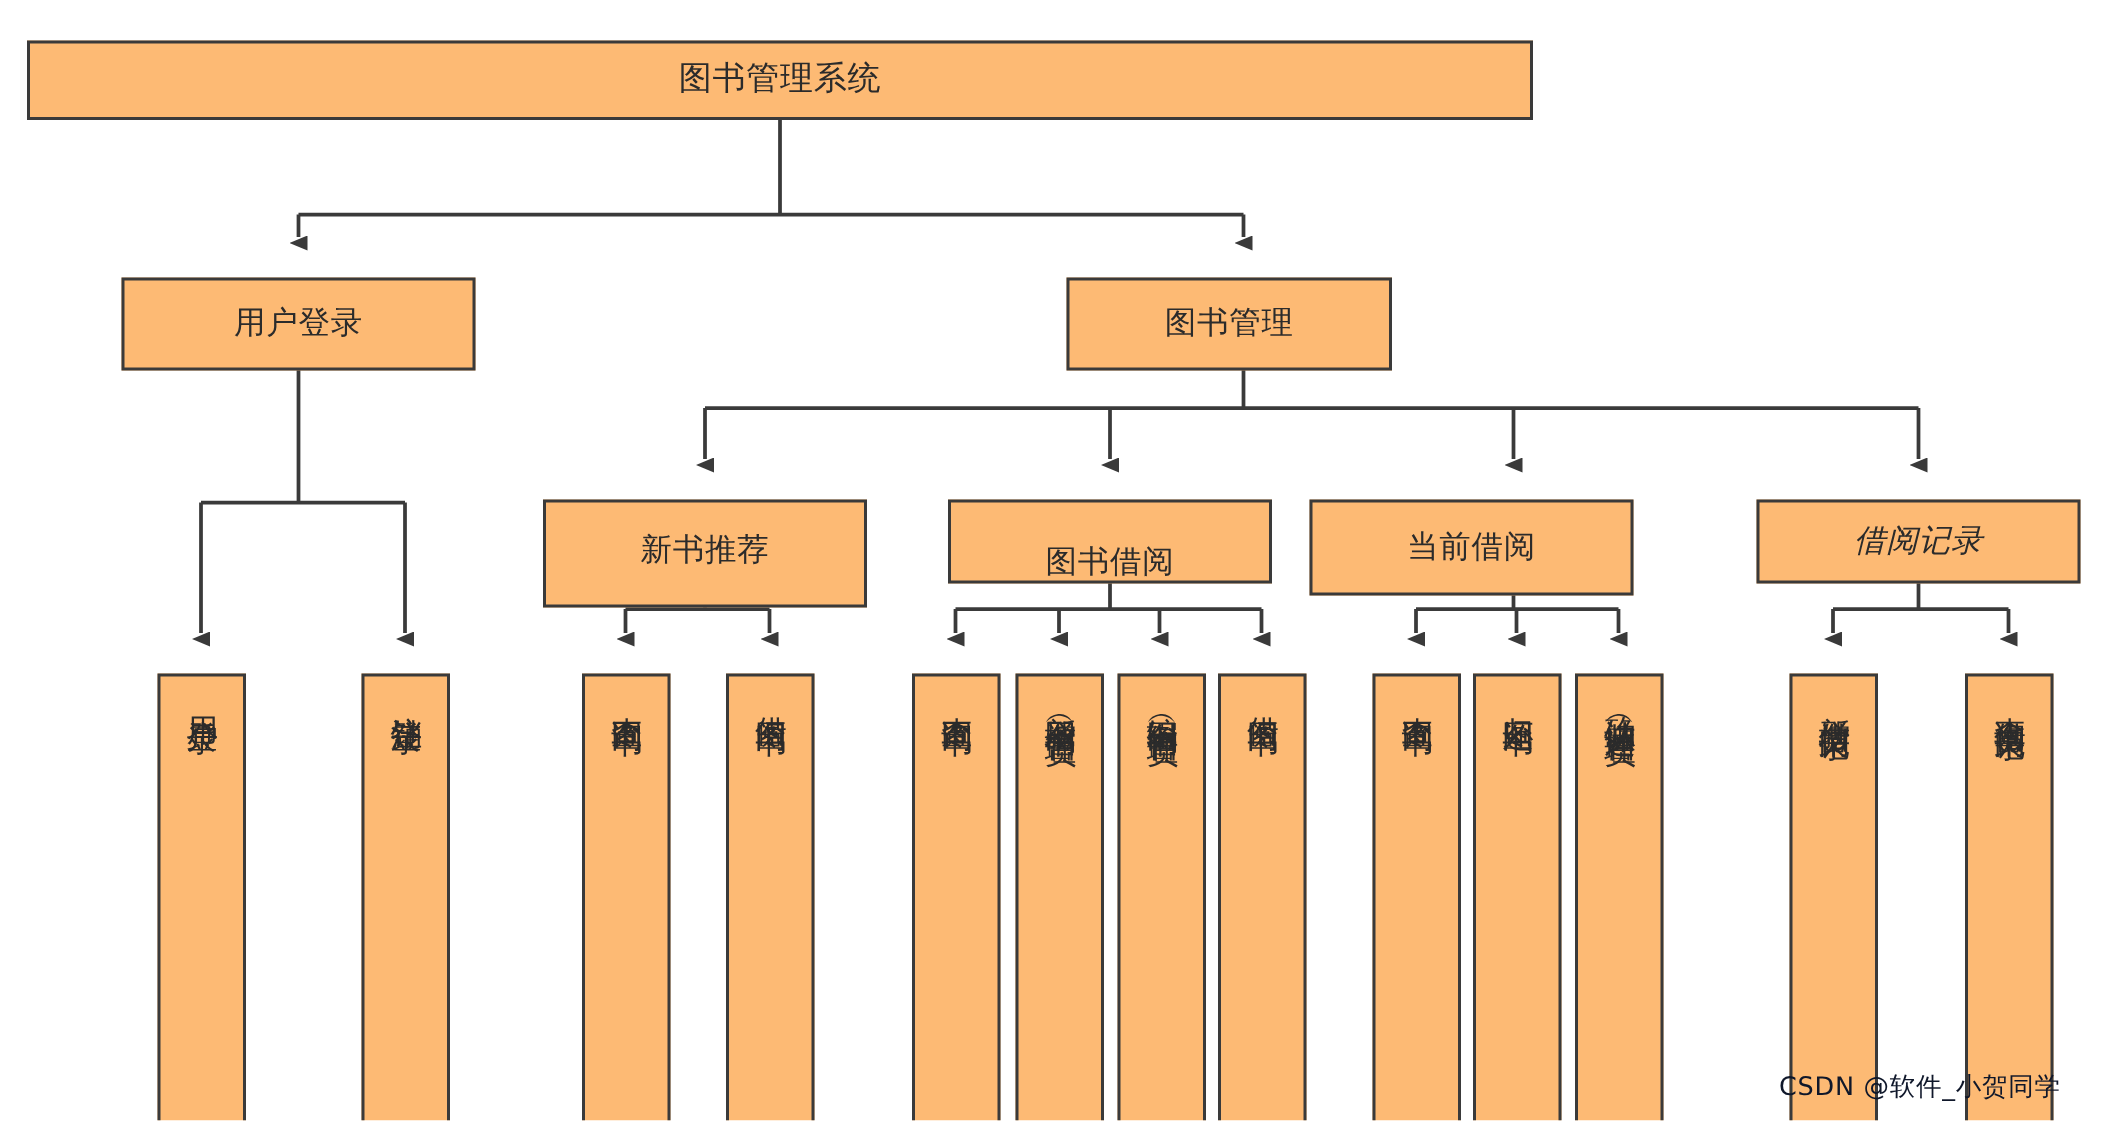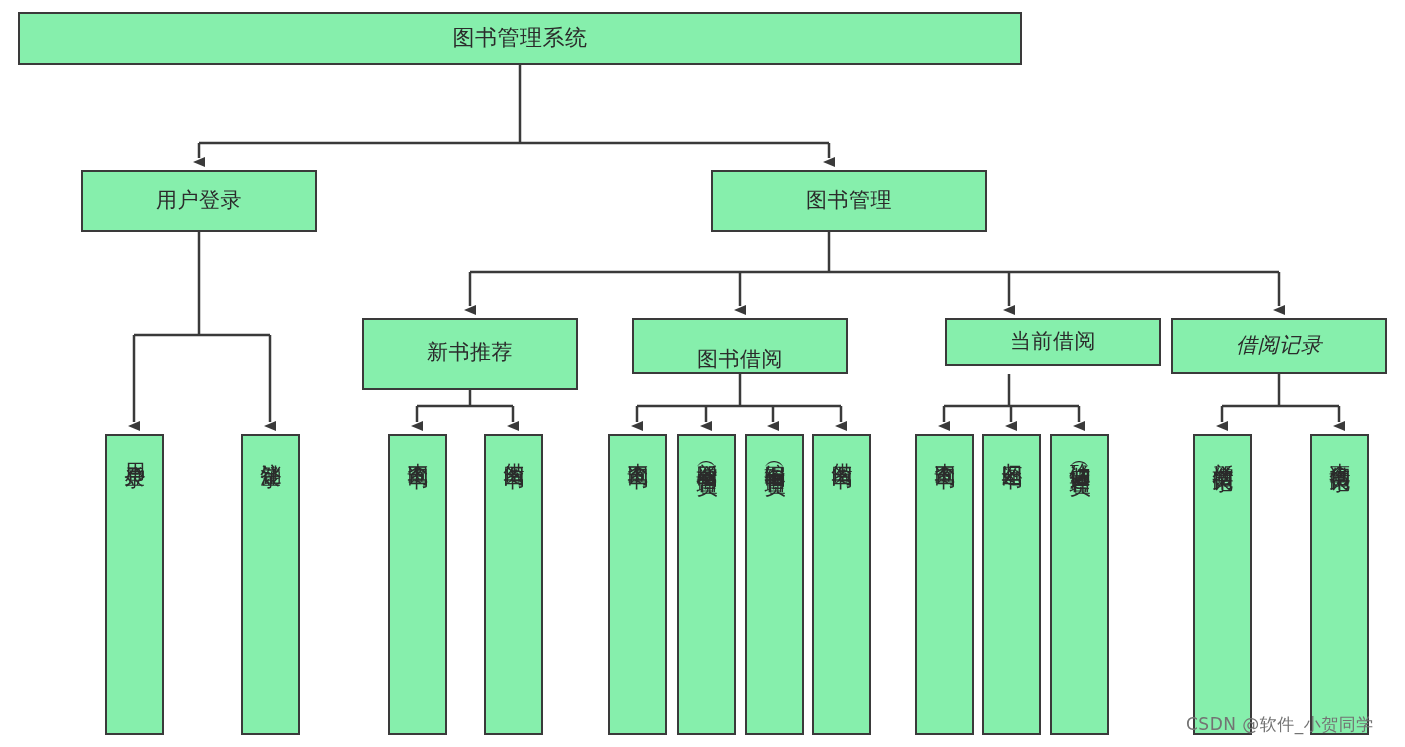--- a/index.html
+++ b/index.html
@@ -23,26 +23,27 @@
     position: absolute;
     left: 0;
     top: 0;
     width: 1405px;
     height: 747px;
   }
   .node {
     position: absolute;
     box-sizing: border-box;
     border: 2.5px solid #3a3a3a;
-    background: #86efac;
+    background: #fdba74;
     display: flex;
     align-items: center;
     justify-content: center;
     color: #2b2b2b;
     z-index: 2;
+    margin-top: 15px;
   }
   .node .label {
     display: block;
     text-align: center;
     line-height: 1.12;
     letter-spacing: 0.5px;
     white-space: nowrap;
   }
   
   .node.h .label {
@@ -63,21 +64,21 @@
     font-size: 21px;
     line-height: 1.0;
     letter-spacing: 2px;
     white-space: nowrap;
   }
   .watermark {
     position: absolute;
     left: 1186px;
     top: 713px;
     font-size: 17px;
-    color: #737373;
+    color: #0f172a;
     letter-spacing: 0.5px;
     z-index: 3;
     white-space: nowrap;
     font-family: "DejaVu Sans", "Liberation Sans", sans-serif;
   }
 </style>
 </head>
 <body>
 
 <div id="canvas">
@@ -136,33 +137,33 @@
   </svg>
 
   <div class="node h root" style="left:18px; top:12px; width:1004px; height:53px;">
     <span class="label">图书管理系统</span>
   </div>
 
   <div class="node h" style="left:81px; top:170px; width:236px; height:62px;">
     <span class="label">用户登录</span>
   </div>
 
-  <div class="node h" style="left:711px; top:170px; width:276px; height:62px;">
+  <div class="node h" style="left:711px; top:170px; width:217px; height:62px;">
     <span class="label">图书管理</span>
   </div>
 
   <div class="node h" style="left:362px; top:318px; width:216px; height:72px;font-family:Liberation Mono, monospace;">
     <span class="label">新书推荐</span>
   </div>
 
   <div class="node h" style="left:632px; top:318px; width:216px; height:56px;align-items:flex-end;">
     <span class="label">图书借阅</span>
   </div>
 
-  <div class="node h" style="left:945px; top:318px; width:216px; height:48px;">
+  <div class="node h" style="left:873px; top:318px; width:216px; height:64px;">
     <span class="label">当前借阅</span>
   </div>
 
   <div class="node h" style="left:1171px; top:318px; width:216px; height:56px;font-style:italic;">
     <span class="label">借阅记录</span>
   </div>
 
   <div class="node v" style="left:105px; top:434px; width:59px; height:301px;">
     <span class="label">用户登录</span>
   </div>

